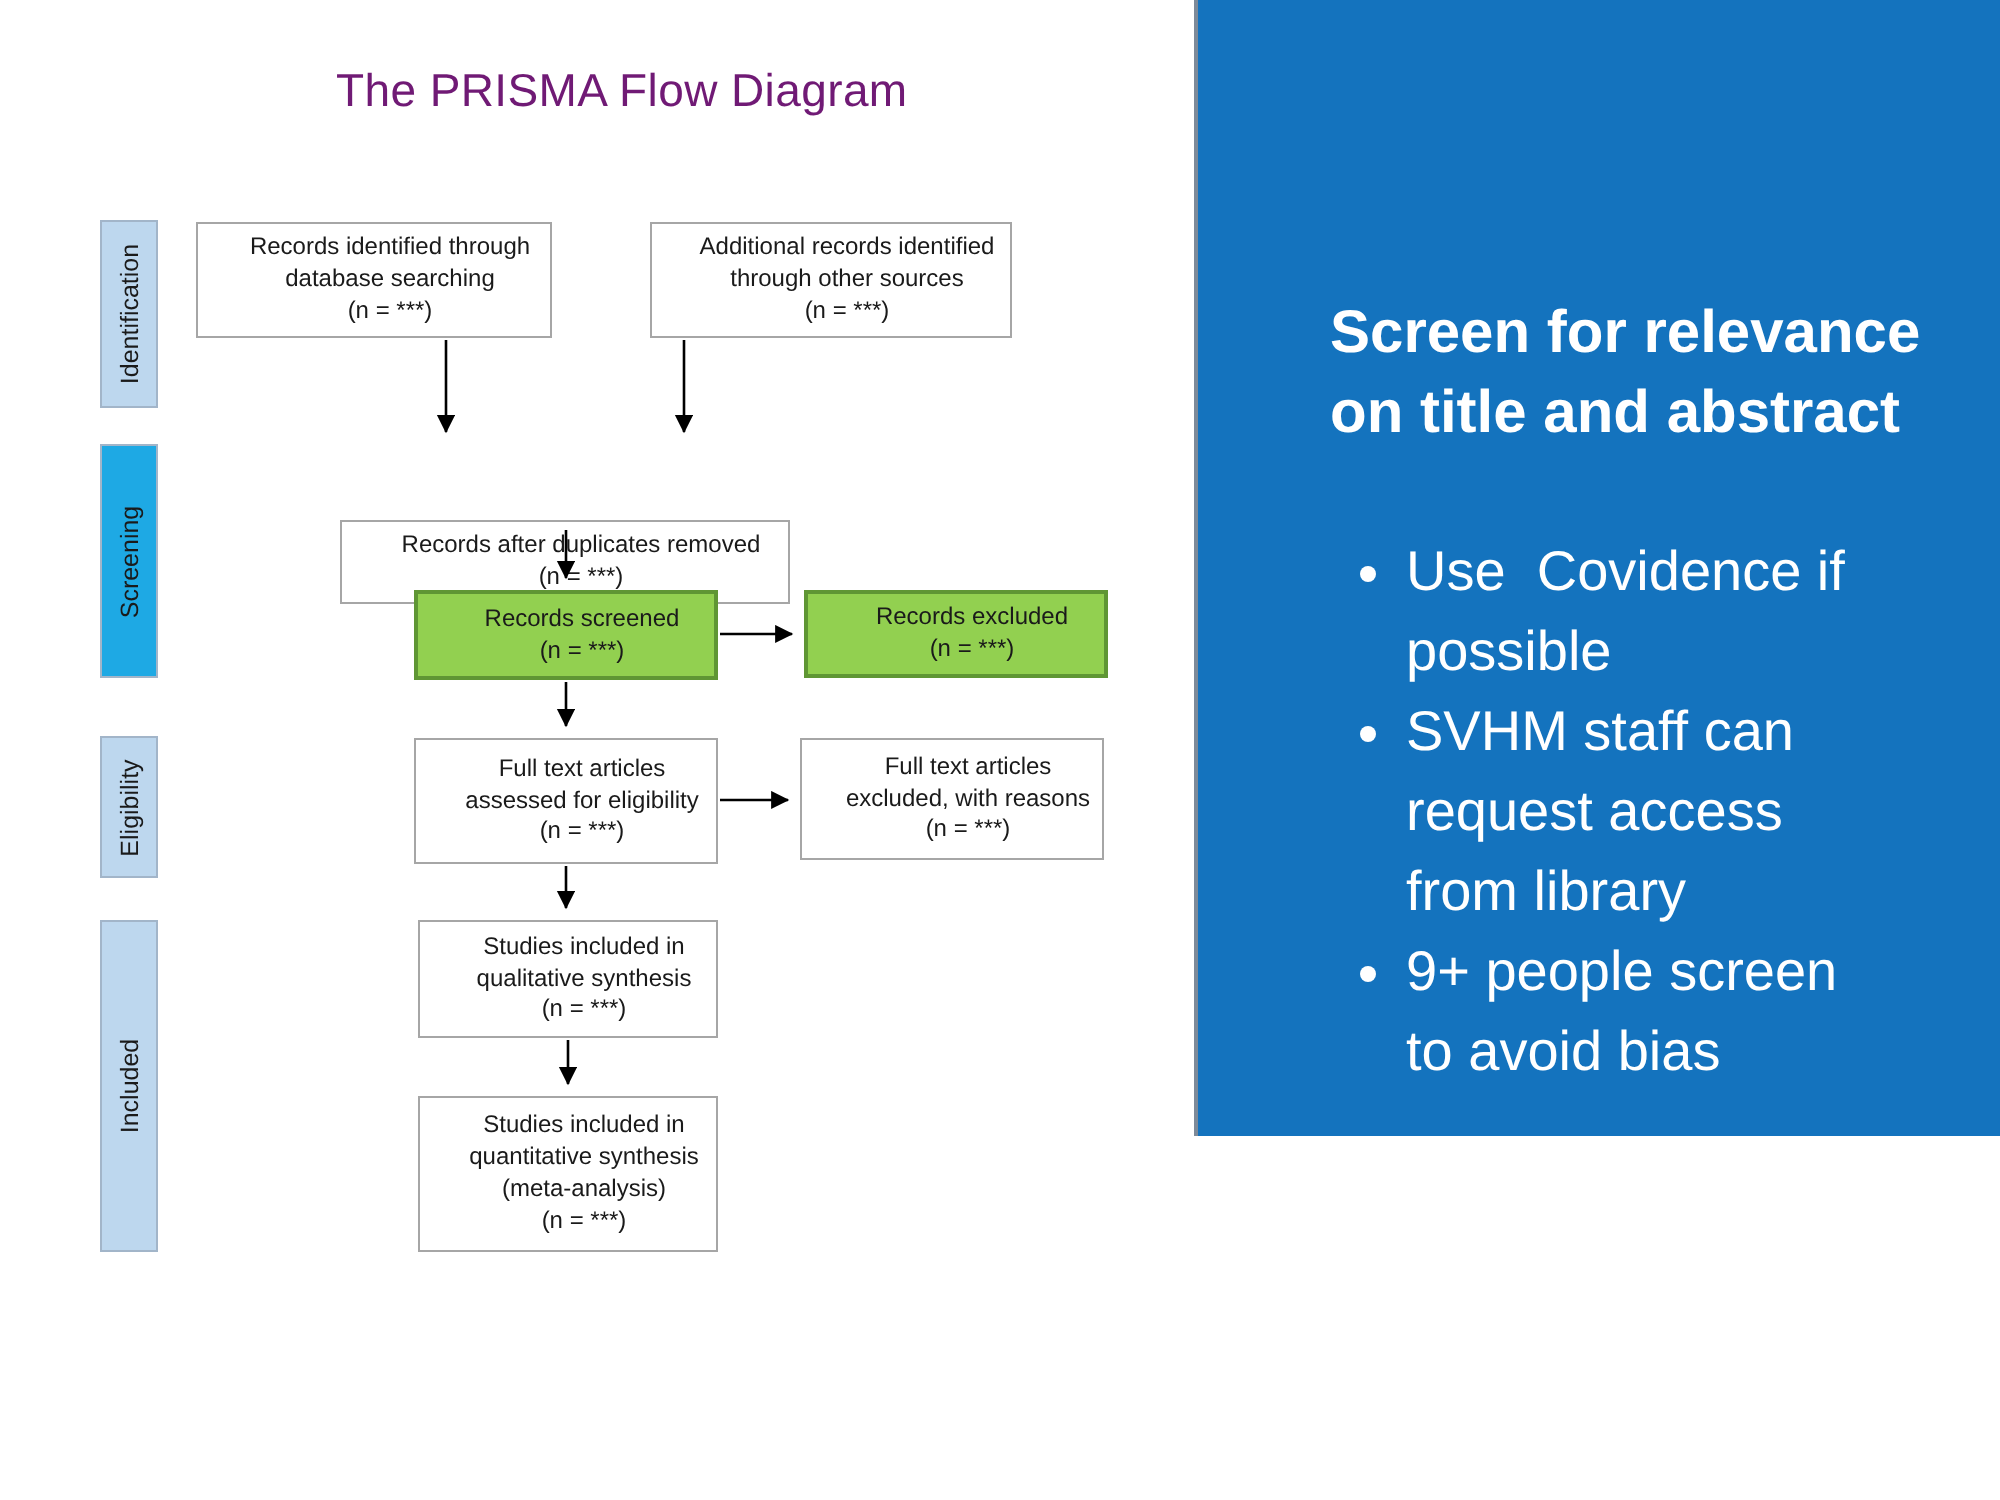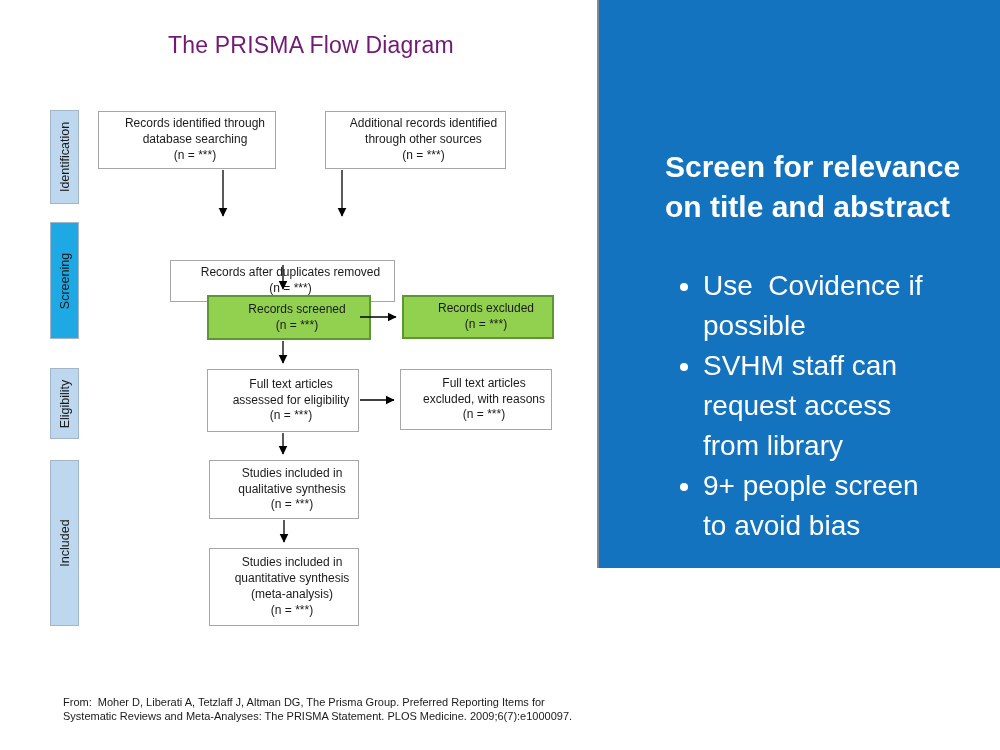--- a/index.html
+++ b/index.html
@@ -40,21 +40,21 @@
     border:1px solid #A6A6A6; box-sizing:border-box;
     display:flex; align-items:center; justify-content:center;
     text-align:center; font-size:12px; line-height:1.32;
     color:#1a1a1a; white-space:pre-wrap;padding-left:16px;
   }
   .fbox.green { background:#92D050; border:2px solid #5F9634; }
 
   #node-records-db        { left:98px;  top:111px; width:178px; height:58px; }
   #node-records-other     { left:296px; top:111px; width:181px; height:58px;margin-left:29px; }
   #node-after-duplicates  { left:170px; top:222px; width:225px; height:42px;margin-top:38px; }
-  #node-screened          { left:207px; top:295px; width:164px; height:45px; }
+  #node-screened          { left:207px; top:295px; width:152px; height:45px; }
   #node-excluded          { left:402px; top:295px; width:152px; height:44px;text-align:center; }
   #node-fulltext-assessed { left:207px; top:369px; width:152px; height:63px; }
   #node-fulltext-excluded { left:400px; top:369px; width:152px; height:61px; }
   #node-qualitative       { left:209px; top:460px; width:150px; height:59px; }
   #node-quantitative      { left:209px; top:548px; width:150px; height:78px; }
 
   svg.arrows {
     position:absolute; left:0; top:0; width:600px; height:700px;
     pointer-events:none;
   }
@@ -142,22 +142,20 @@
     <line x1="223" y1="170" x2="223" y2="216" marker-end="url(#ah)"></line>
     <line x1="342" y1="170" x2="342" y2="216" marker-end="url(#ah)"></line>
     <line x1="283" y1="265" x2="283" y2="289" marker-end="url(#ah)"></line>
     <line x1="360" y1="317" x2="396" y2="317" marker-end="url(#ah)"></line>
     <line x1="283" y1="341" x2="283" y2="363" marker-end="url(#ah)"></line>
     <line x1="360" y1="400" x2="394" y2="400" marker-end="url(#ah)"></line>
     <line x1="283" y1="433" x2="283" y2="454" marker-end="url(#ah)"></line>
     <line x1="284" y1="520" x2="284" y2="542" marker-end="url(#ah)"></line>
   </svg>
 
-  <div class="citation">From:  Moher D, Liberati A, Tetzlaff J, Altman DG, The Prisma Group. Preferred Reporting Items for
-Systematic Reviews and Meta-Analyses: The PRISMA Statement. PLOS Medicine. 2009;6(7):e1000097.</div>
 
   <div class="right-panel">
     <div class="panel-heading">Screen for relevance
 on title and abstract</div>
     <ul class="panel-bullets">
       <li>Use  Covidence if
 possible</li>
       <li>SVHM staff can
 request access
 from library</li>

